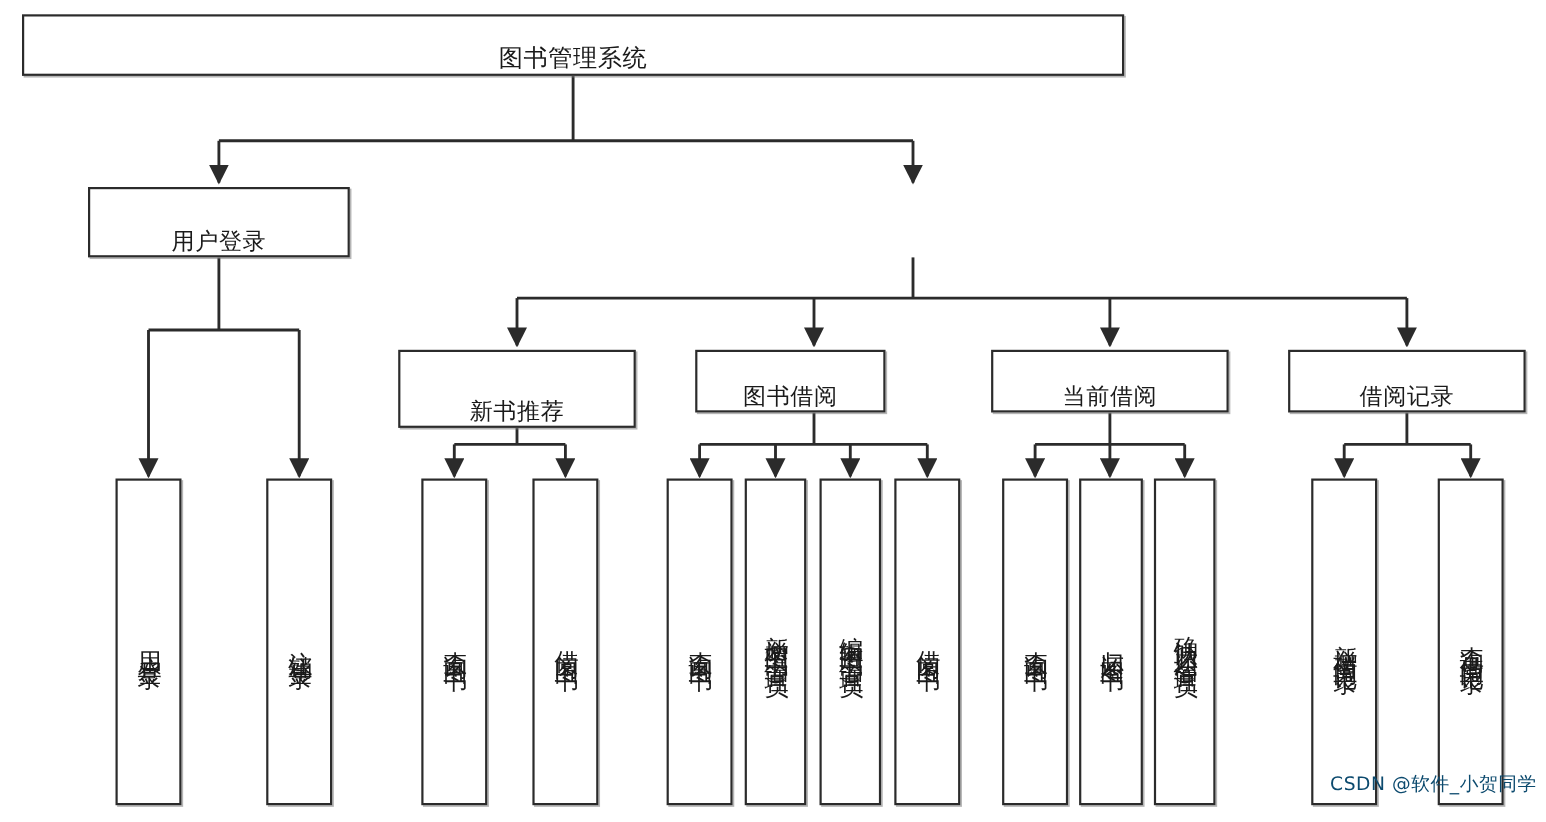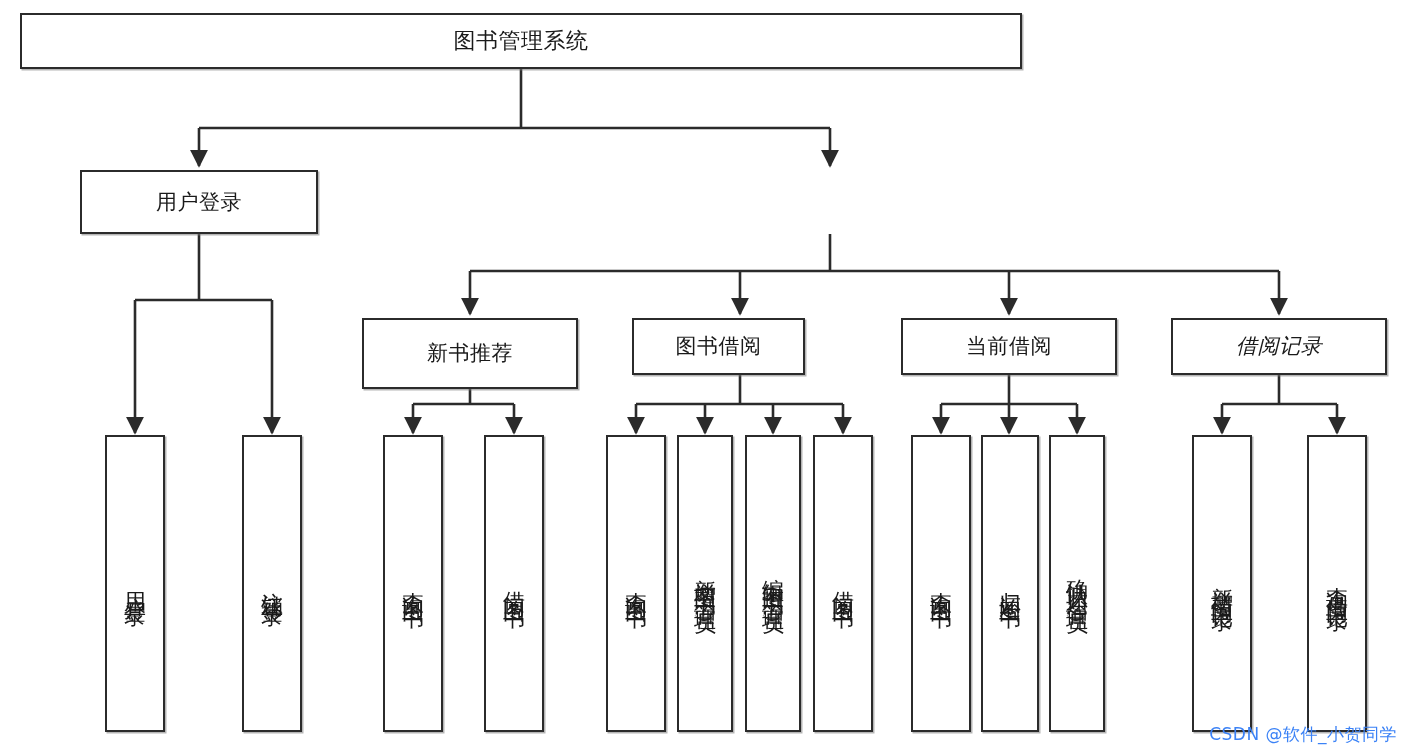--- a/index.html
+++ b/index.html
@@ -26,21 +26,21 @@
     height: 747px;
     pointer-events: none;
   }
   .node {
     position: absolute;
     box-sizing: border-box;
     background: #ffffff;
     border: 2px solid #2b2b2b;
     box-shadow: 1.5px 1.5px 0 rgba(120,120,120,0.55);
     display: flex;
-    align-items: center;
+    align-items: flex-end;
     justify-content: center;
     color: #1a1a1a;
   }
   .node .node-label {
     display: block;
     text-align: center;
     line-height: 1.18;
     white-space: nowrap;
   }
   
@@ -61,23 +61,23 @@
     writing-mode: vertical-rl;
     text-orientation: upright;
     font-size: 22px;
     letter-spacing: 5px;
     line-height: 1.0;
     white-space: nowrap;
   }
   #watermark {
     position: absolute;
     right: 8px;
-    bottom: 1px;
+    bottom: 23px;
     font-size: 17px;
-    color: #3b82f6;
+    color: #0c4a6e;
     letter-spacing: 0.5px;
     white-space: nowrap;
     user-select: none;
   }
 </style>
 </head>
 <body>
 
 <div id="diagram-canvas">
 
@@ -141,21 +141,21 @@
 
   <div class="node horizontal" style="left:362px; top:318px; width:216px; height:71px;">
     <span class="node-label">新书推荐</span>
   </div>
   <div class="node horizontal" style="left:632px; top:318px; width:173px; height:57px;">
     <span class="node-label">图书借阅</span>
   </div>
   <div class="node horizontal" style="left:901px; top:318px; width:216px; height:57px;">
     <span class="node-label">当前借阅</span>
   </div>
-  <div class="node horizontal" style="left:1171px; top:318px; width:216px; height:57px;font-style:italic;">
+  <div class="node horizontal" style="left:1171px; top:318px; width:216px; height:57px;">
     <span class="node-label">借阅记录</span>
   </div>
 
   <div class="node vertical" style="left:105px; top:435px; width:60px; height:297px;">
     <span class="node-label">用户登录</span>
   </div>
   <div class="node vertical" style="left:242px; top:435px; width:60px; height:297px;">
     <span class="node-label">注销登录</span>
   </div>
 

